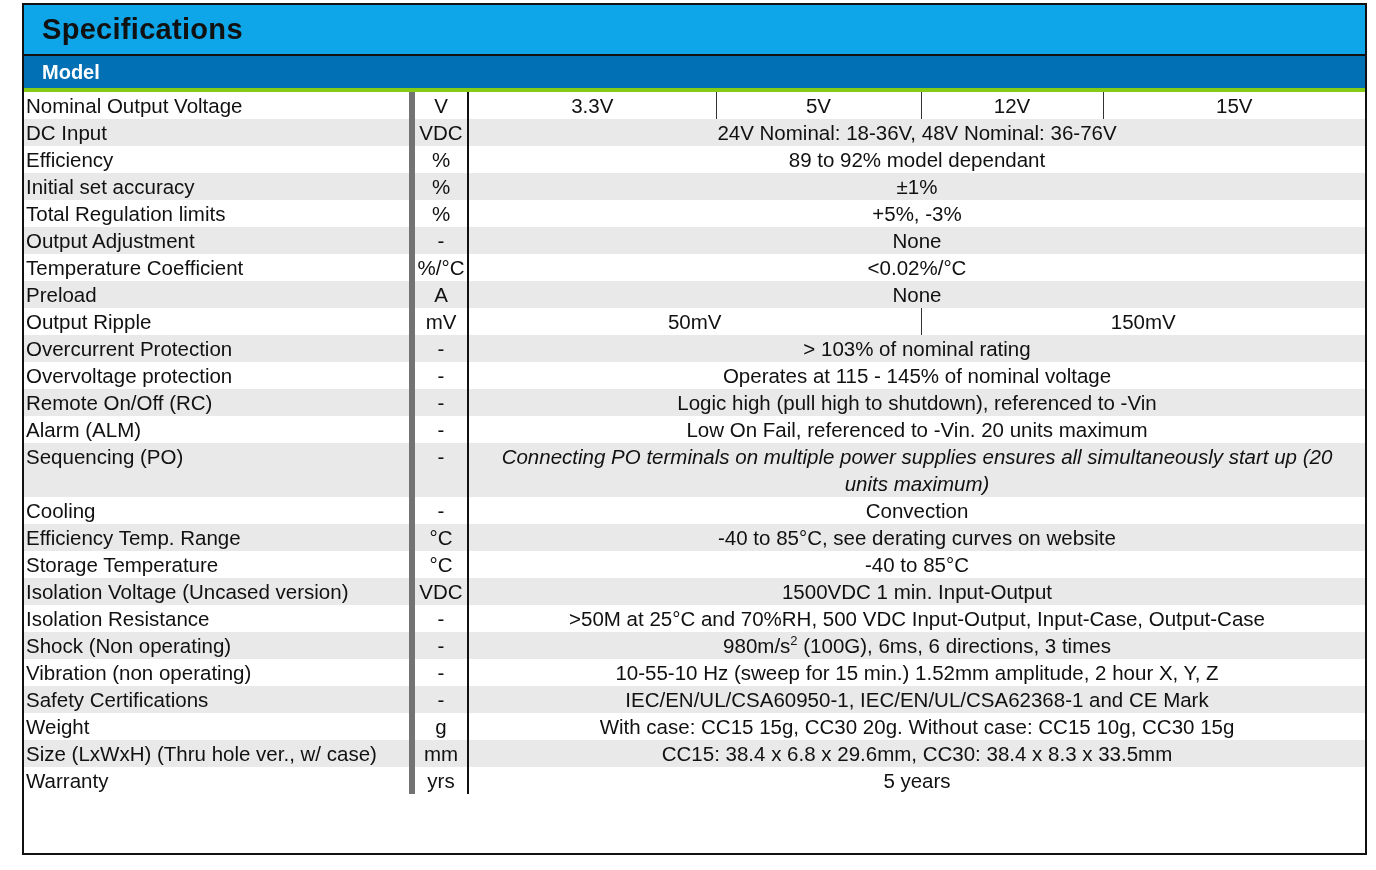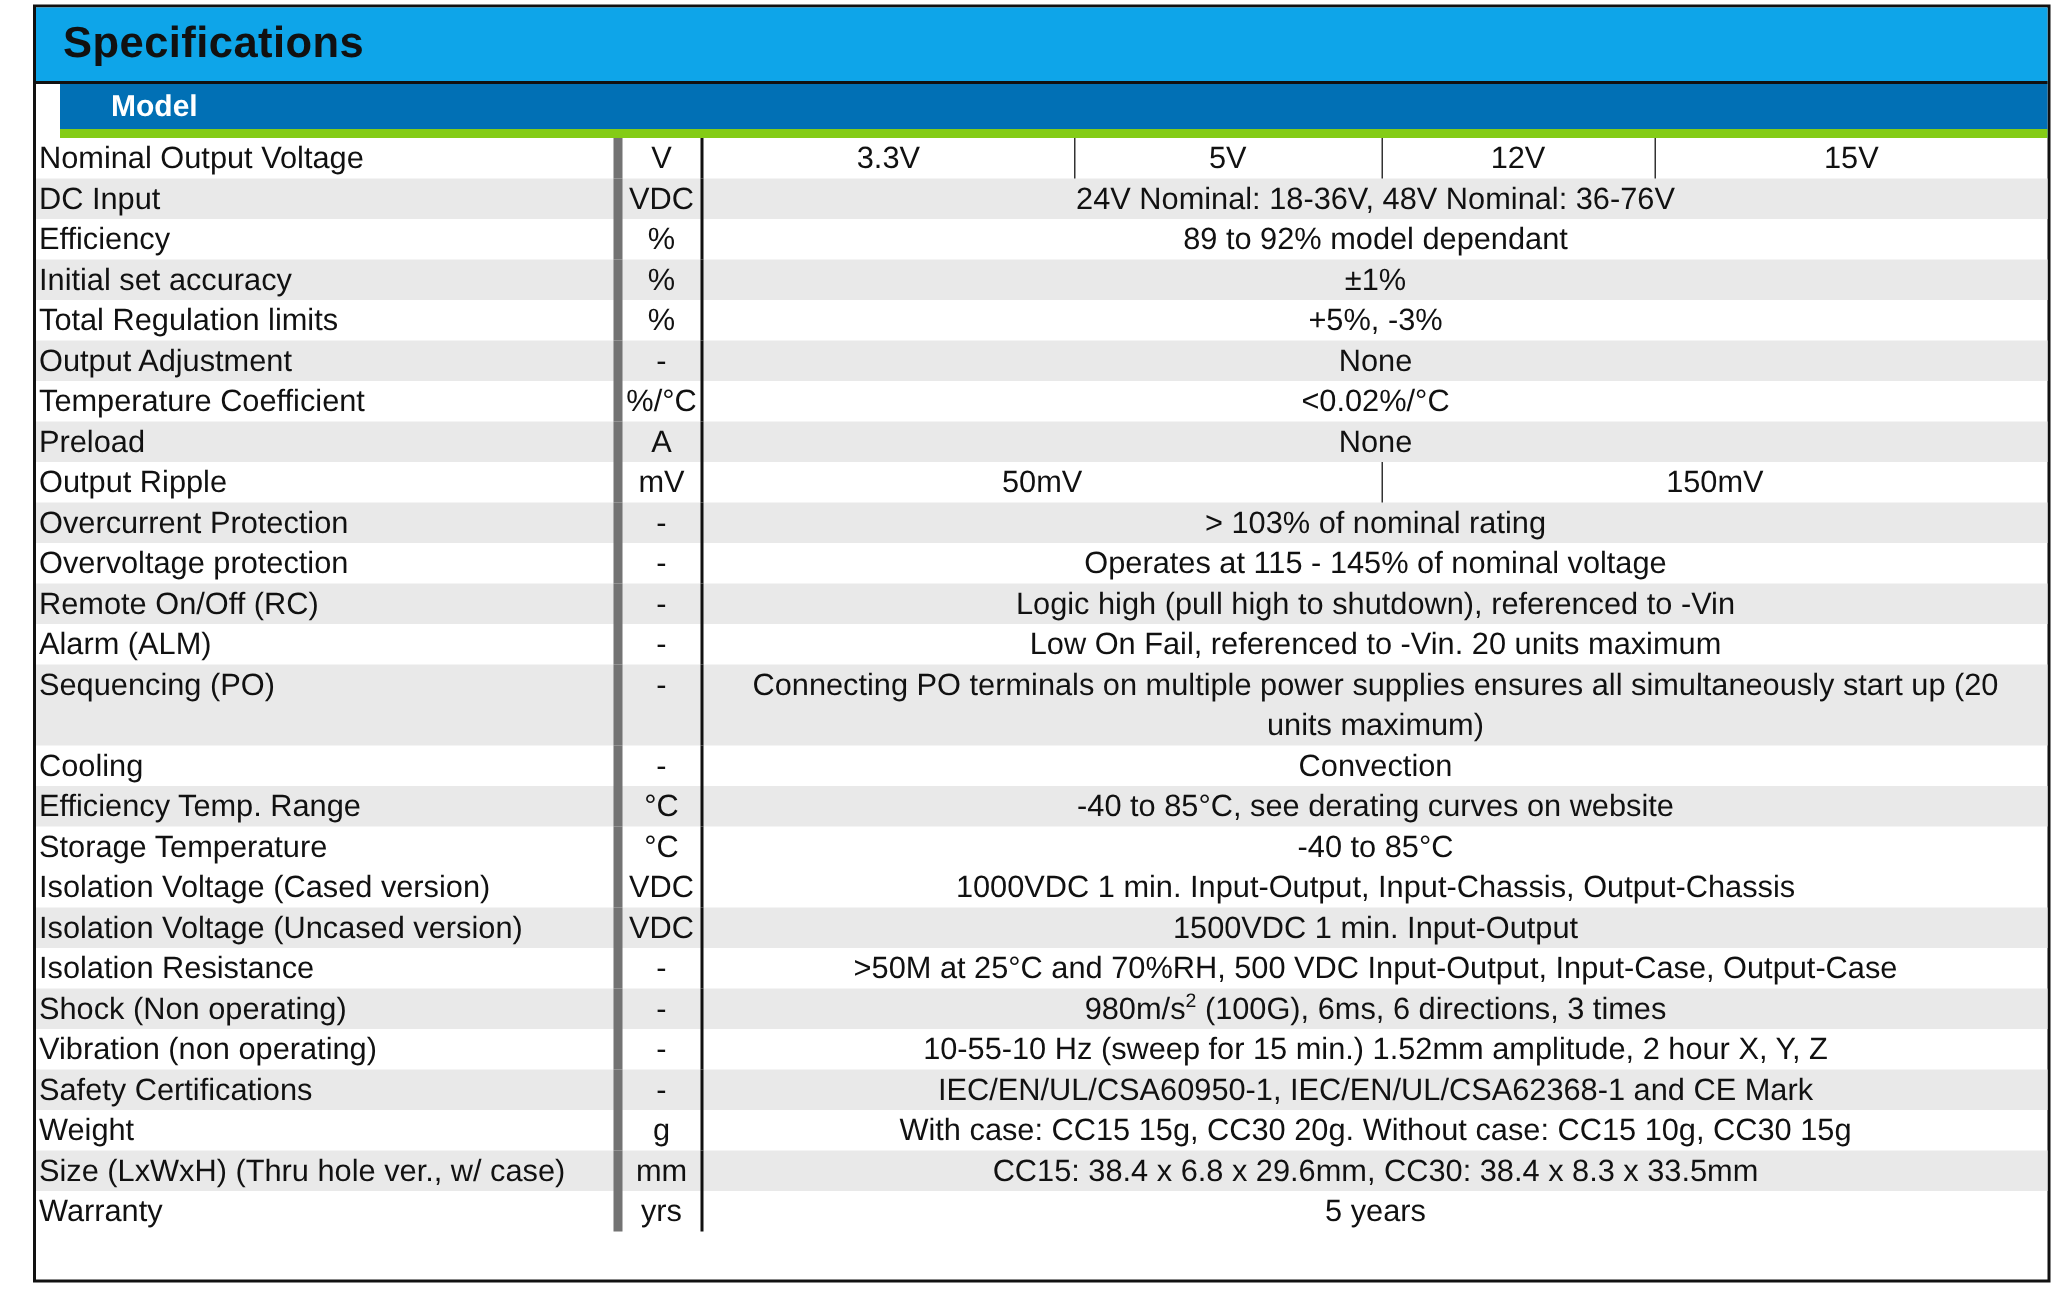--- a/index.html
+++ b/index.html
@@ -7,33 +7,33 @@
   .frame {
     position:absolute; left:22px; top:3px; width:1345px; height:852px;
     border:2px solid #111; box-sizing:border-box; background:#fff;
   }
   .title-bar {
     height:51px; background:#0ea5e9; border-bottom:2px solid #111;
     display:flex; align-items:center; padding-left:18px; box-sizing:border-box;
   }
   .title-bar span { font-size:29px; font-weight:bold; color:#111; letter-spacing:0.3px; }
   .model-bar {
-    height:36px; background:#0170b5; border-bottom:6px solid #84cc16;
-    display:flex; align-items:center; padding-left:34px; box-sizing:border-box;margin-left:16px;
+    height:36px; background:#0170b5; border-bottom:4px solid #84cc16;
+    display:flex; align-items:center; padding-left:18px; box-sizing:border-box;
   }
   .model-bar span { font-size:20px; font-weight:bold; color:#fff; }
   table { border-collapse:collapse; width:100%; table-layout:fixed; }
   td { font-size:20.5px; color:#111; padding:0; height:27px; line-height:27px; white-space:nowrap; }
   td.label { padding-left:2px; width:368px; border-right:6px solid #737373; }
   td.unit { text-align:center; width:54px; border-right:2px solid #111; }
   td.val { text-align:center; }
   td.val.split { border-right:1px solid #333; }
   tr.alt td { background:#e9e9e9;margin-top:39px; }
   tr.tall td { height:54px; vertical-align:top; }
-  tr.tall td.val { white-space:normal; line-height:27px; padding:0 24px; }
+  tr.tall td.val { white-space:normal; line-height:27px; padding:0 24px;font-style:italic; }
   sup { font-size:13px; line-height:0; }
 </style>
 </head>
 <body>
 
 <div class="frame">
   <div class="title-bar">
     <span>Specifications</span>
   </div>
   <div class="model-bar">
@@ -131,25 +131,20 @@
       <tr class="alt">
         <td class="label">Efficiency Temp. Range</td>
         <td class="unit">°C</td>
         <td class="val" colspan="4">-40 to 85°C, see derating curves on website</td>
       </tr>
       <tr>
         <td class="label">Storage Temperature</td>
         <td class="unit">°C</td>
         <td class="val" colspan="4">-40 to 85°C</td>
       </tr>
-      <tr>
-        <td class="label">Isolation Voltage (Cased version)</td>
-        <td class="unit">VDC</td>
-        <td class="val" colspan="4">1000VDC 1 min. Input-Output, Input-Chassis, Output-Chassis</td>
-      </tr>
       <tr class="alt">
         <td class="label">Isolation Voltage (Uncased version)</td>
         <td class="unit">VDC</td>
         <td class="val" colspan="4">1500VDC 1 min. Input-Output</td>
       </tr>
       <tr>
         <td class="label">Isolation Resistance</td>
         <td class="unit">-</td>
         <td class="val" colspan="4">&gt;50M at 25°C and 70%RH, 500 VDC Input-Output, Input-Case, Output-Case</td>
       </tr>

